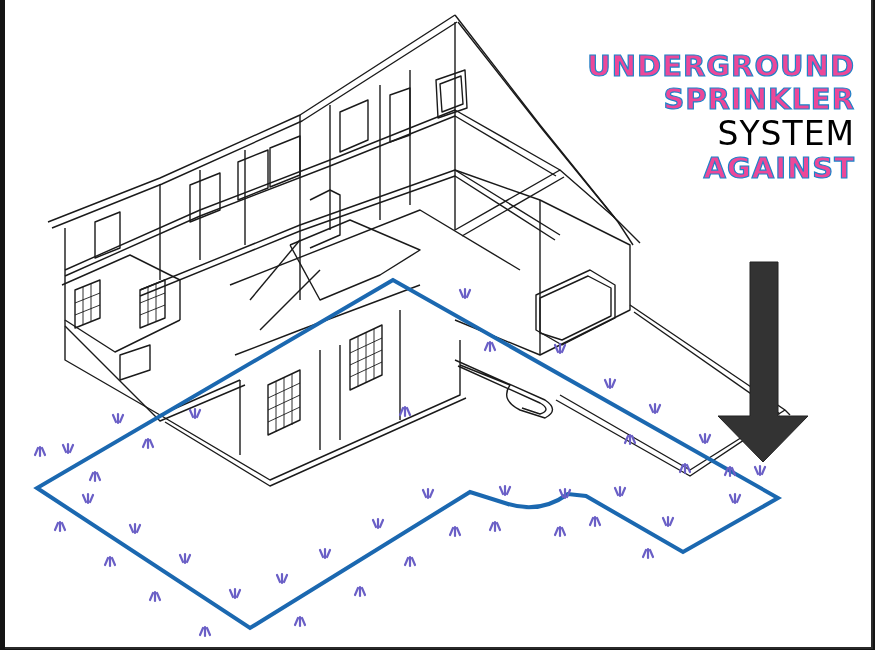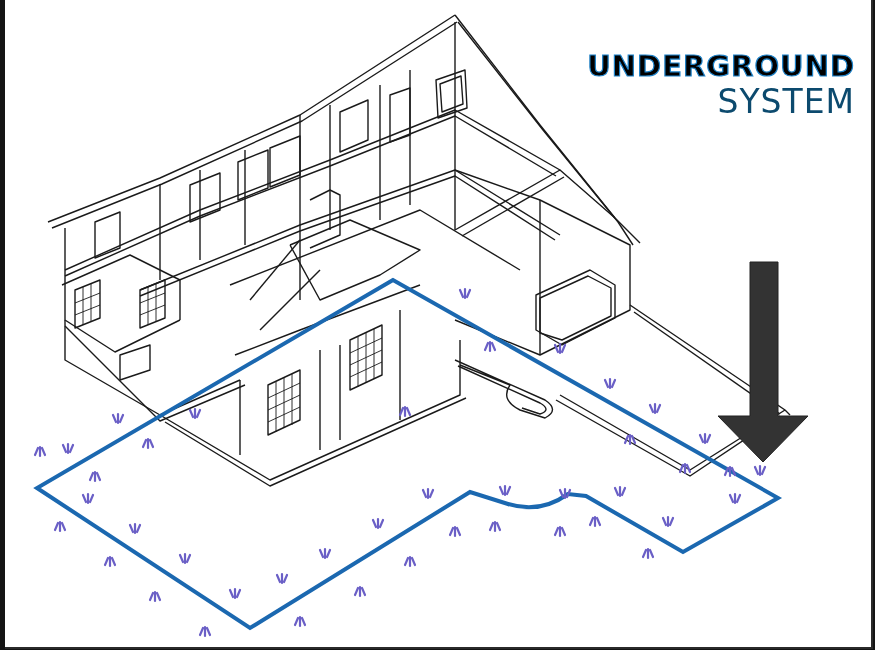--- a/index.html
+++ b/index.html
@@ -16,27 +16,27 @@
     overflow: hidden;
   }
   svg.art { position: absolute; left: -5px; top: 0; width: 875px; height: 650px; }
   .title-block {
     position: absolute; right: 16px; top: 52px; width: 320px;
     text-align: right; line-height: 1;
   }
   .title-line { display: block; }
   .blue-heavy {
     font-family: "DejaVu Sans", sans-serif;
-    font-weight: bold; color: #000000;
+    font-weight: bold; color: #ec4899;
     font-size: 29px; letter-spacing: 1px;
     -webkit-text-stroke: 1.2px #1f83c9;
   }
   .thin-dark {
     font-family: "DejaVu Sans", sans-serif;
-    font-weight: normal; color: #0c4a6e;
+    font-weight: normal; color: #000000;
     font-size: 33px; letter-spacing: 1px;
     margin: 3px 0 4px 0;
   }
   #t1 { margin-bottom: 4px; }
   #t4 { margin-bottom: 4px; }
 </style>
 </head>
 <body>
 
 <div class="frame">
@@ -198,15 +198,17 @@
       <use href="#sprayD" x="40" y="450"></use>
     </g>
 
     <g>
       <polygon points="750,262 778,262 778,416 808,416 763,462 718,416 750,416" fill="#333333" stroke="#222" stroke-width="1"></polygon>
     </g>
   </svg>
 
   <div class="title-block">
     <span id="t1" class="title-line blue-heavy">UNDERGROUND</span>
+    <span class="title-line blue-heavy">SPRINKLER</span>
     <span class="title-line thin-dark">SYSTEM</span>
+    <span id="t4" class="title-line blue-heavy">AGAINST</span>
   </div>
 </div>
 
 </body></html>

